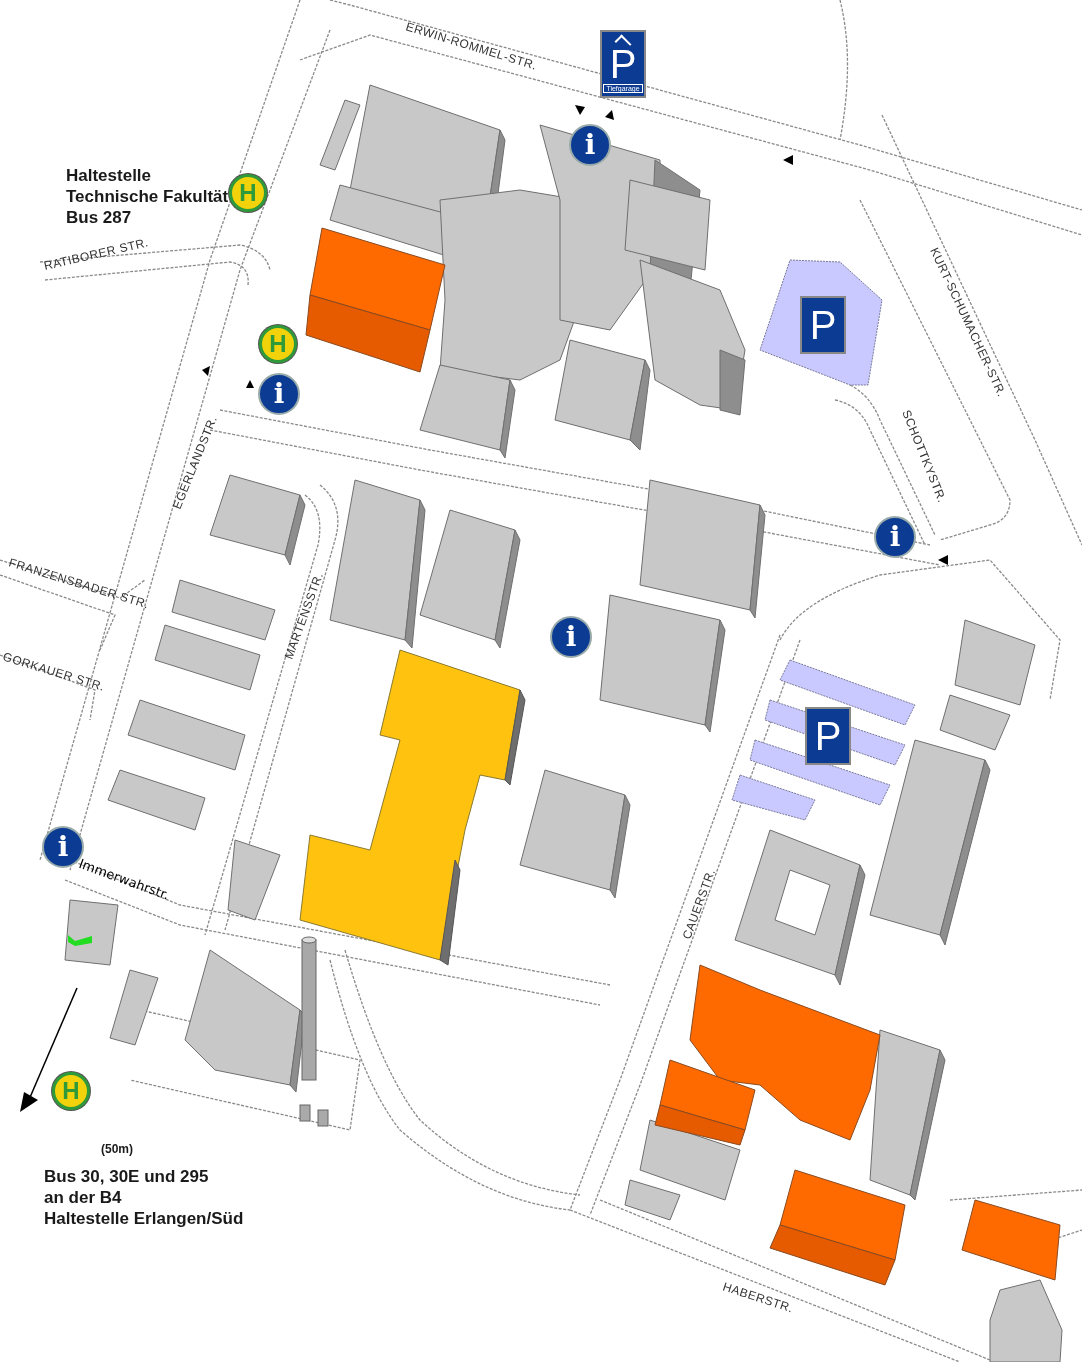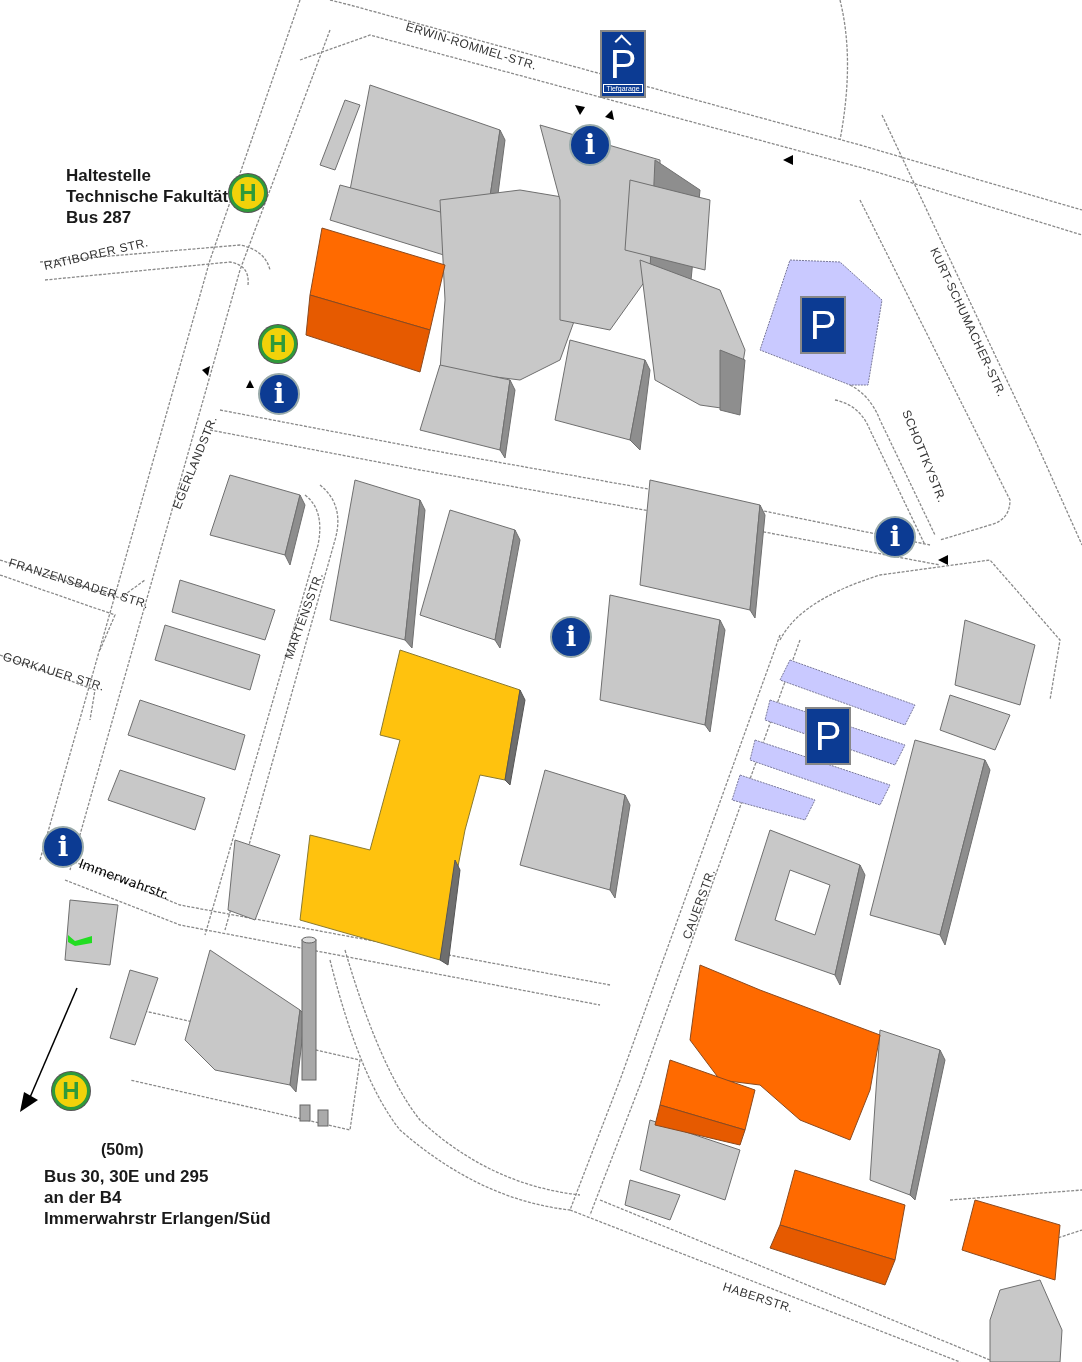--- a/index.html
+++ b/index.html
@@ -196,25 +196,25 @@
 
   <path d="M68 935 L75 941 L92 936 L92 943 L75 946 L68 942 Z" fill="#22dd22"></path>
 </svg>
 
 <div class="note-text" style="left:66px; top:121px;">
   <div>Haltestelle</div>
   <div>Technische Fakultät</div>
   <div>Bus 287</div>
 </div>
 
-<div class="note-text" style="left:101px; top:1095px; font-size:16px;">(50m)</div>
+<div class="note-text" style="left:101px; top:1095px; font-size:12px;">(50m)</div>
 <div class="note-text" style="left:44px; top:1122px;">
   <div>Bus 30, 30E und 295</div>
   <div>an der B4</div>
-  <div>Immerwahrstr Erlangen/Süd</div>
+  <div>Haltestelle Erlangen/Süd</div>
 </div>
 
 <div class="immer" style="left:82px; top:856px; transform: rotate(20deg);">Immerwahrstr.</div>
 
 <div id="bus-icons">
     <div class="sign-h" style="left: 229px; top: 174px;">
       <span>H</span>
     </div>
     <div class="sign-h" style="left: 259px; top: 325px;">
       <span>H</span>

